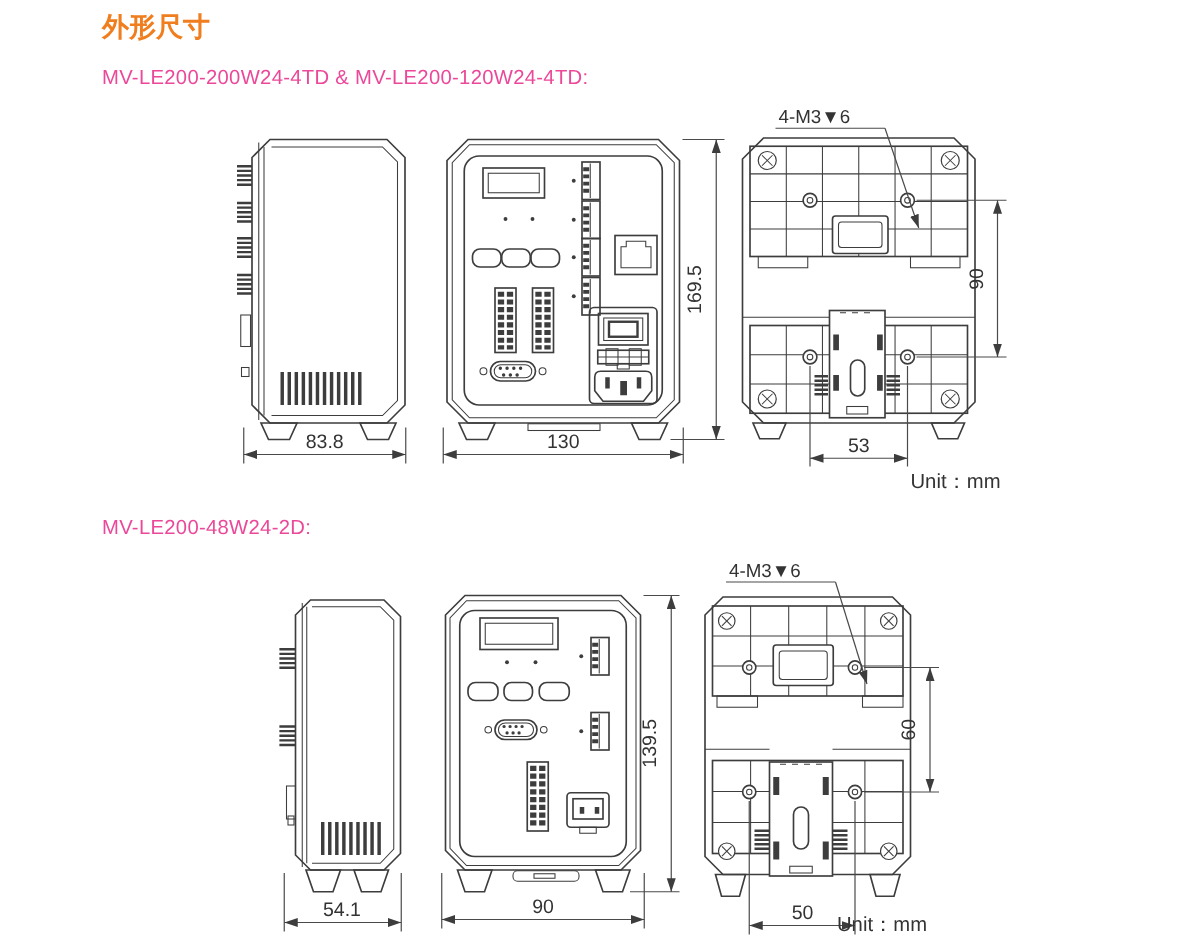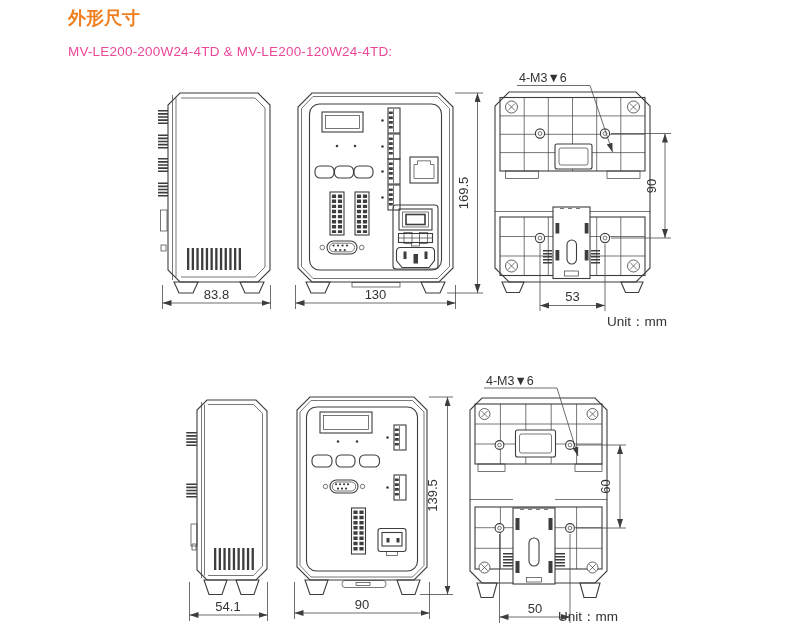--- a/index.html
+++ b/index.html
@@ -26,20 +26,21 @@
   .labtxt{font-size:12.5px;}
   .unittxt{font-size:13.5px;}
 </style>
 </head>
 <body>
 
 <div class="page">
 
   <div class="doc-title">外形尺寸</div>
   <div class="model-label model-1">MV-LE200-200W24-4TD &amp; MV-LE200-120W24-4TD:</div>
+  <div class="model-label model-2">MV-LE200-48W24-2D:</div>
 
   <svg class="svg1" width="790" height="274" viewBox="0 0 790 274">
     <defs>
       <marker id="arrE" orient="auto" markerUnits="userSpaceOnUse" markerWidth="10" markerHeight="7" refX="9" refY="3">
         <path d="M0,0 L9,3 L0,6 Z" fill="#3d3d3d"></path>
       </marker>
       <marker id="arrS" orient="auto-start-reverse" markerUnits="userSpaceOnUse" markerWidth="10" markerHeight="7" refX="9" refY="3">
         <path d="M0,0 L9,3 L0,6 Z" fill="#3d3d3d"></path>
       </marker>
     </defs>

